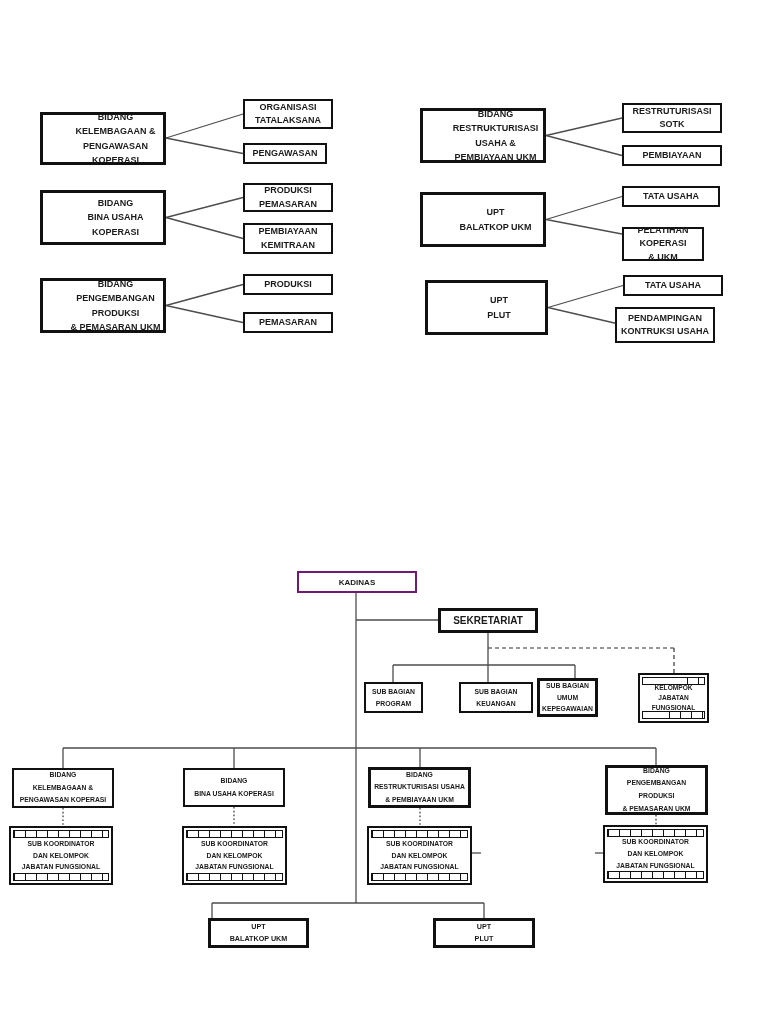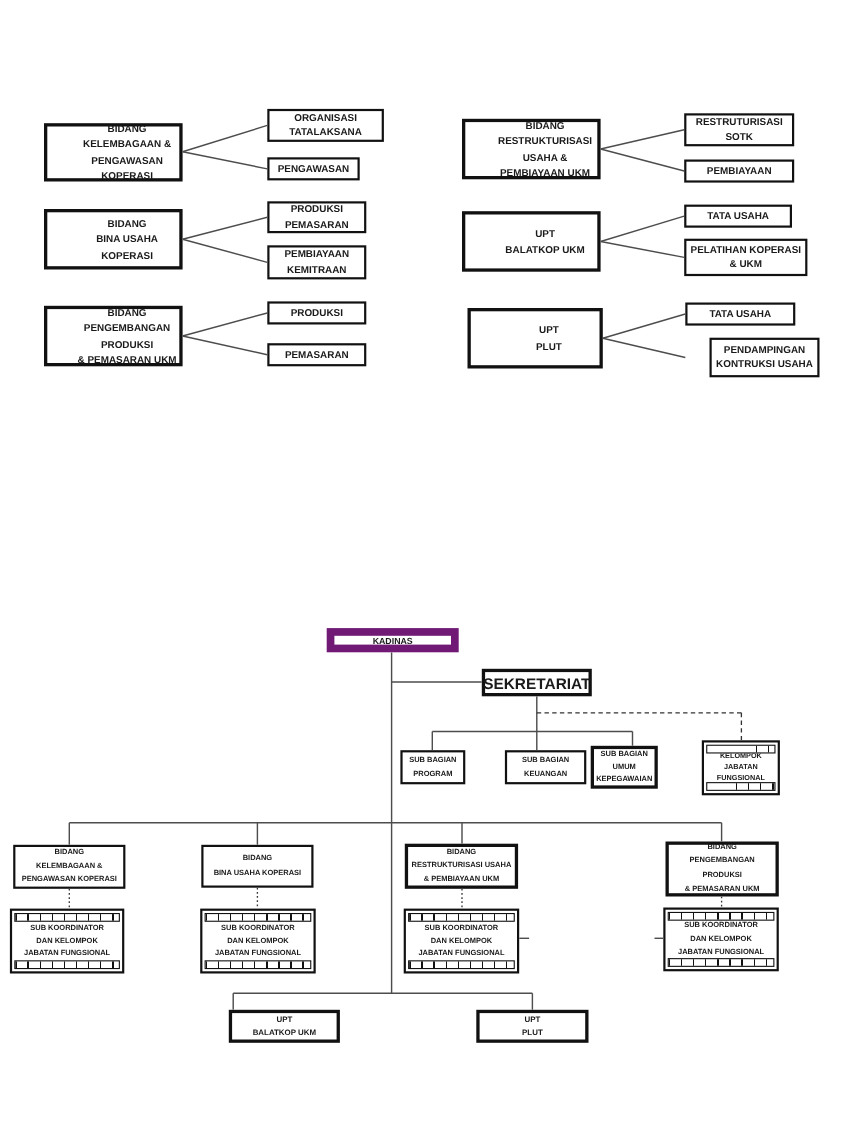--- a/index.html
+++ b/index.html
@@ -6,22 +6,22 @@
   .page { position:relative; width:768px; height:1024px; background:#ffffff;
           font-family:"Liberation Sans", sans-serif; color:#1a1a1a; overflow:hidden; }
   .title { position:absolute; top:29px; left:0; width:768px; text-align:center;
            font-weight:bold; font-size:12.5px; letter-spacing:0.2px; }
   .box { position:absolute; display:flex; align-items:center; justify-content:center;
          text-align:center; white-space:pre-line; font-weight:bold; box-sizing:border-box;
          background:#ffffff; }
   .bt { display:block; white-space:pre-line; }
   .b-parent  { border:3px solid #111; font-size:9px;  line-height:1.6;padding-left:25px; }
   .b-child   { border:2.5px solid #111; font-size:9px; line-height:1.45; }
-  .b-kadinas { border:7px solid #701a75; font-size:8px;align-items:center; }
-  .b-sek     { border:3px solid #111; font-size:14px; }
+  .b-kadinas { border:2px solid #701a75; font-size:8px;align-items:center; }
+  .b-sek     { border:3px solid #111; font-size:10px; }
   .b-sb      { border:2px solid #111; font-size:6.8px; line-height:1.7; }
   .b-sb3     { border:3px solid #111; font-size:6.8px; line-height:1.7; }
   .b-bidang  { border:2.5px solid #111; font-size:6.8px; line-height:1.85; }
   .b-bidang4 { border:3px solid #111; font-size:6.8px; line-height:1.85; }
   .b-kjf     { border:2.5px solid #111; font-size:6.6px; line-height:1.55; }
   .b-sk      { border:2.5px solid #111; font-size:6.8px; line-height:1.75; }
   .b-upt     { border:3px solid #111; font-size:7.2px; line-height:1.7; }
   .strip { position:absolute; left:2px; right:2px; height:8px; border:1.3px solid #111;
            box-sizing:border-box; background:#fff; }
   .strip.top { top:2px; } .strip.bottom { bottom:2px; }
@@ -74,21 +74,21 @@
     <line class="s" x1="595" y1="853" x2="603" y2="853"></line>
     <line class="s" x1="212" y1="903" x2="484" y2="903"></line>
     <line class="s" x1="212" y1="903" x2="212" y2="918"></line>
     <line class="s" x1="484" y1="903" x2="484" y2="918"></line>
   </svg>
 
   <div class="box b-parent" style="left:40px;top:112px;width:126px;height:53px">
     <span class="bt">BIDANG
 KELEMBAGAAN &amp;
 PENGAWASAN KOPERASI</span></div>
-  <div class="box b-child" style="left:243px;top:99px;width:106px;height:30px">
+  <div class="box b-child" style="left:243px;top:99px;width:90px;height:30px">
     <span class="bt">ORGANISASI
 TATALAKSANA</span></div>
   <div class="box b-child" style="left:243px;top:143px;width:84px;height:21px">
     <span class="bt">PENGAWASAN</span></div>
 
   <div class="box b-parent" style="left:40px;top:190px;width:126px;height:55px">
     <span class="bt">BIDANG
 BINA USAHA KOPERASI</span></div>
   <div class="box b-child" style="left:243px;top:183px;width:90px;height:29px">
     <span class="bt">PRODUKSI
@@ -114,30 +114,30 @@
     <span class="bt">RESTRUTURISASI
 SOTK</span></div>
   <div class="box b-child" style="left:622px;top:145px;width:100px;height:21px">
     <span class="bt">PEMBIAYAAN</span></div>
 
   <div class="box b-parent" style="left:420px;top:192px;width:126px;height:55px">
     <span class="bt">UPT
 BALATKOP UKM</span></div>
   <div class="box b-child" style="left:622px;top:186px;width:98px;height:21px">
     <span class="bt">TATA USAHA</span></div>
-  <div class="box b-child" style="left:622px;top:217px;width:112px;height:34px">
+  <div class="box b-child" style="left:622px;top:227px;width:82px;height:34px">
     <span class="bt">PELATIHAN KOPERASI
 &amp; UKM</span></div>
 
   <div class="box b-parent" style="left:425px;top:280px;width:123px;height:55px">
     <span class="bt">UPT
 PLUT</span></div>
   <div class="box b-child" style="left:623px;top:275px;width:100px;height:21px">
     <span class="bt">TATA USAHA</span></div>
-  <div class="box b-child" style="left:645px;top:307px;width:100px;height:36px">
+  <div class="box b-child" style="left:615px;top:307px;width:100px;height:36px">
     <span class="bt">PENDAMPINGAN
 KONTRUKSI USAHA</span></div>
 
   <div class="box b-kadinas" style="left:297px;top:571px;width:120px;height:22px">
     <span class="bt">KADINAS</span></div>
 
   <div class="box b-sek" style="left:438px;top:608px;width:100px;height:25px">
     <span class="bt">SEKRETARIAT</span></div>
 
   <div class="box b-sb" style="left:364px;top:682px;width:59px;height:31px">

